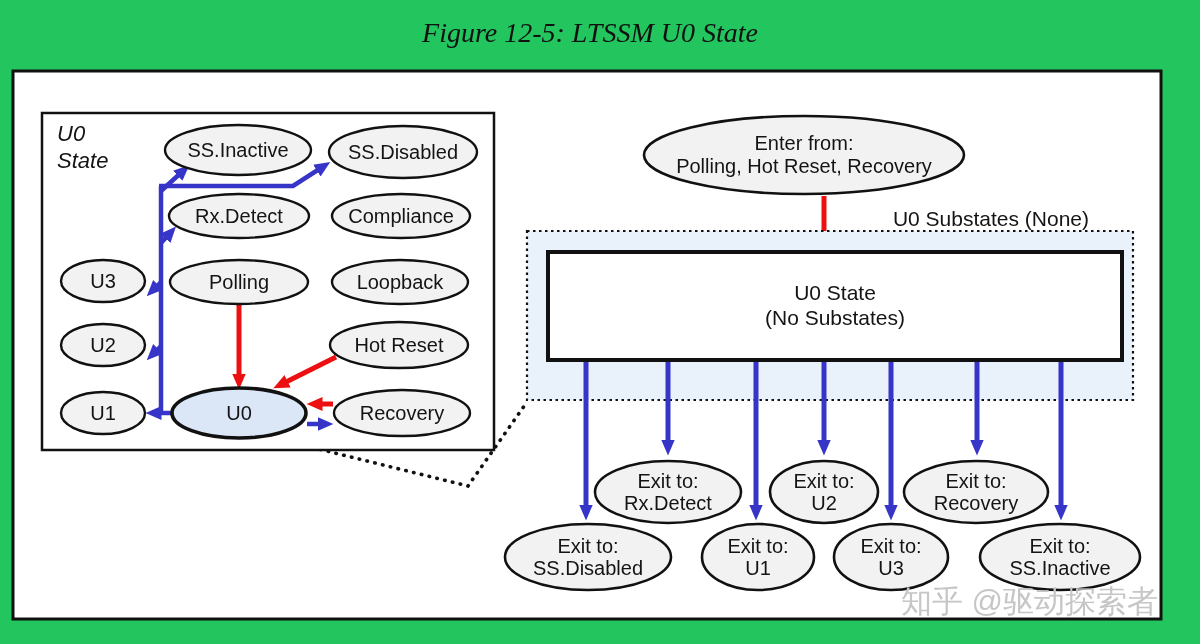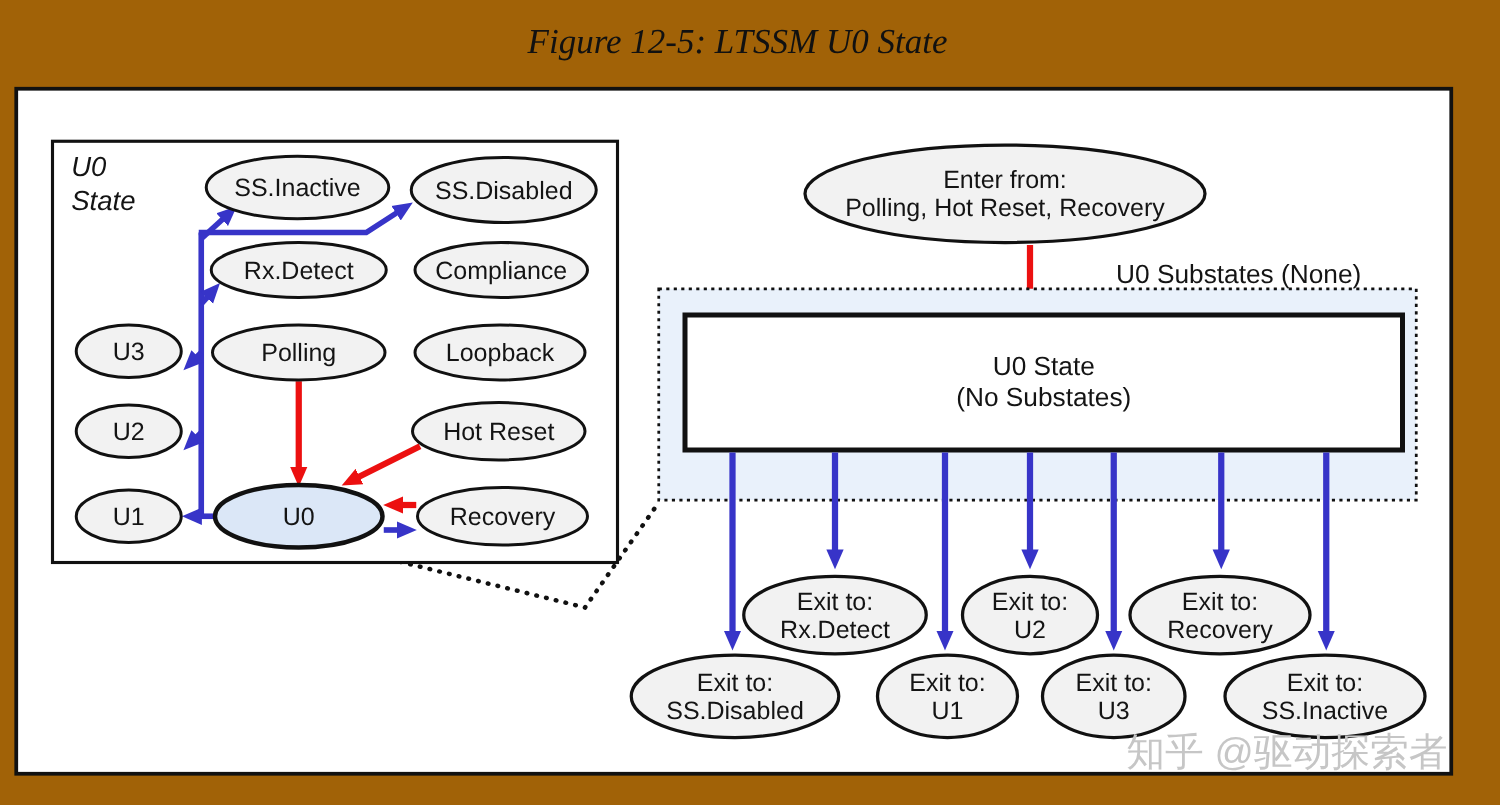--- a/index.html
+++ b/index.html
@@ -1,16 +1,16 @@
 <!DOCTYPE html>
 <html><head>
 <meta charset="utf-8">
 <style>
   html,body{margin:0;padding:0;background:#ffffff;}
-  .stage{position:relative;width:1200px;height:644px;background:#a16207;overflow:hidden;}
+  .stage{position:relative;width:1200px;height:644px;background:#22c55e;overflow:hidden;}
   svg{position:absolute;left:0;top:0;}
   .t{font-family:"Liberation Sans",sans-serif;fill:#141414;}
   .title{font-family:"Liberation Serif",serif;font-style:italic;font-size:28px;fill:#111;}
   .lbl20{font-size:20px;text-anchor:middle;}
   .lbl21{font-size:21px;text-anchor:middle;}
   .boxlbl{font-size:22px;font-style:italic;text-anchor:start;}
   .sublbl{font-size:21px;text-anchor:end;}
   .wm{font-size:31px;fill:#c6c6c6;text-anchor:end;font-family:"Liberation Sans",sans-serif;}
 </style>
 </head>

